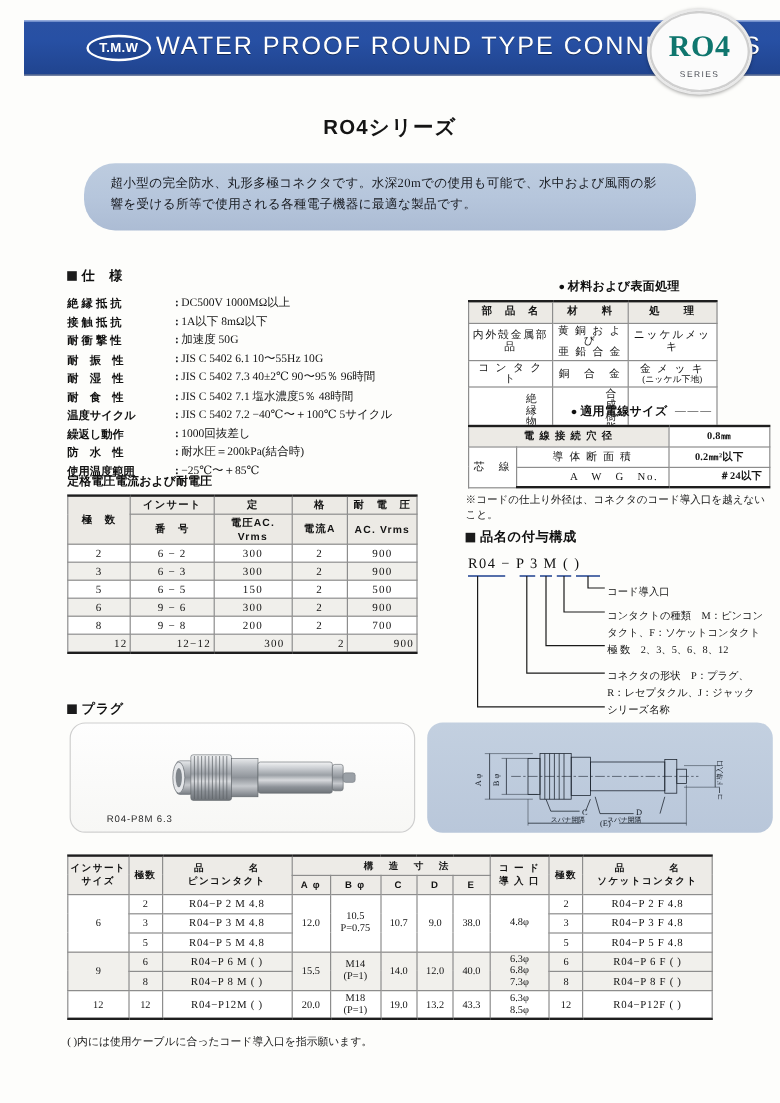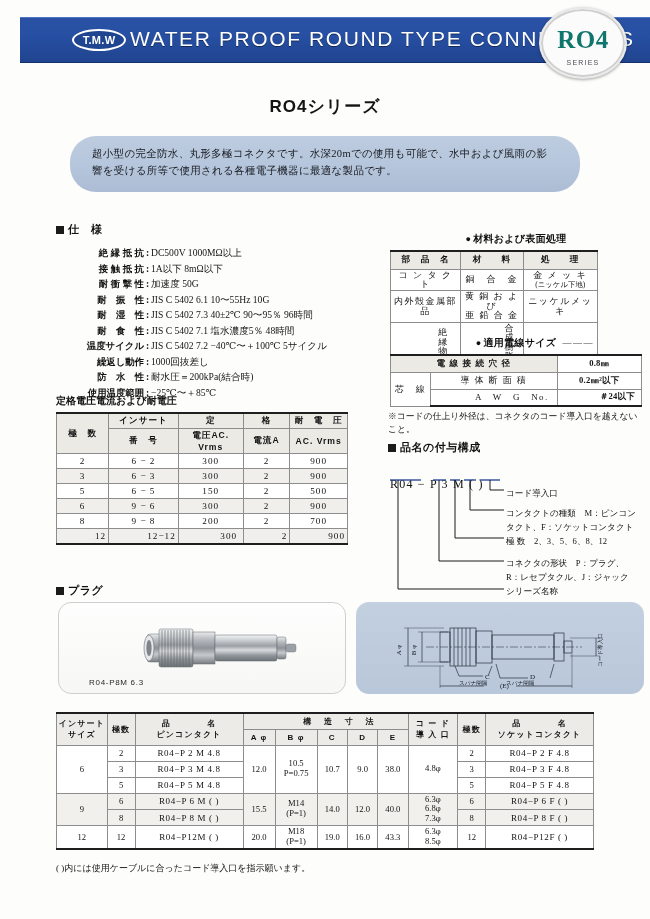--- a/index.html
+++ b/index.html
@@ -100,21 +100,21 @@
   
   .spec-block { position:absolute; left:56px; top:222px; width:290px; }
   .spec-list { margin:8px 0 0 0; }
   .spec-row { display:flex; font-size:9.6px; line-height:1.62; white-space:nowrap; }
   .spec-label {
     width:88px; flex:0 0 88px;
     font-family:"Liberation Sans","DejaVu Sans",sans-serif;
     font-weight:bold; font-size:9.4px; color:#111;
     display:flex; justify-content:space-between;
   }
-  .spec-label.tight { letter-spacing:0; display:block;text-align:right; }
+  .spec-label.tight { letter-spacing:0; display:block; }
   .spec-colon { width:7px; flex:0 0 7px; text-align:center; font-weight:bold; }
   .spec-val { flex:1; font-family:"Liberation Serif","DejaVu Serif",serif; color:#141414; }
 
   
   table.dt {
     border-collapse: collapse;
     font-size:9.2px;
     font-family:"Liberation Serif","DejaVu Serif",serif;
     color:#131313;
     background:#fff;
@@ -152,21 +152,21 @@
   table.wire td { height:17px; font-size:9px; letter-spacing:1.4px; }
   table.wire td.val { letter-spacing:.2px; font-weight:bold; font-size:8.6px; }
   .wire-note {
     position:absolute; left:388px; top:410px; width:258px;
     font-size:8.8px; line-height:1.45; color:#141414;
   }
 
   
   .pn-block { position:absolute; left:388px; top:440px; width:258px; }
   .pn-code {
-    margin-top:22px; font-size:12px; letter-spacing:1.2px;
+    margin-top:7px; font-size:12px; letter-spacing:1.2px;
     font-family:"Liberation Serif","DejaVu Serif",serif; color:#111;
     padding-left:2px;
   }
   .pn-svg { position:absolute; left:388px; top:458px; }
   .pn-legend { position:absolute; left:0; top:0; }
   .pn-item { position:absolute; font-size:8.6px; line-height:1.42; color:#131313; white-space:nowrap; }
 
   
   .plug-head { position:absolute; left:56px; top:583px; }
   .photo-box {
@@ -357,28 +357,28 @@
 <div class="mat-block">
   <div class="dot-head">材料および表面処理</div>
   <table class="dt mat">
     <tbody id="mat-body">
         <tr>
           <td class="hd top-thick">部　品　名</td>
           <td class="hd top-thick">材　　料</td>
           <td class="hd top-thick">処　　理</td>
         </tr>
         <tr>
+          <td class="two">内外殻金属部品</td>
+          <td class="two">黄 銅 お よ び<br>亜 鉛 合 金</td>
+          <td class="two">ニッケルメッキ</td>
+        </tr>
+        <tr>
           <td class="two">コ ン タ ク ト</td>
           <td class="two">銅　合　金</td>
           <td class="two">金 メ ッ キ<span class="sm">(ニッケル下地)</span></td>
-        </tr>
-        <tr>
-          <td class="two">内外殻金属部品</td>
-          <td class="two">黄 銅 お よ び<br>亜 鉛 合 金</td>
-          <td class="two">ニッケルメッキ</td>
         </tr>
         <tr>
           <td class="two bot-thick">絶　縁　物</td>
           <td class="two bot-thick">合 成 樹 脂</td>
           <td class="two bot-thick">―――</td>
         </tr>
       </tbody>
   </table>
 </div>
 
@@ -605,21 +605,21 @@
           <td>8</td>
           <td class="pname">R04−P 8 F (  )</td>
         </tr>
         <tr>
           <td class=" bot-thick" rowspan="1">12</td>
           <td class=" bot-thick">12</td>
           <td class="pname bot-thick">R04−P12M (  )</td>
           <td class=" bot-thick" rowspan="1">20.0</td>
           <td class="multi bot-thick" rowspan="1">M18<br>(P=1)</td>
           <td class=" bot-thick" rowspan="1">19.0</td>
-          <td class=" bot-thick" rowspan="1">16.0</td>
+          <td class=" bot-thick" rowspan="1">13.2</td>
           <td class=" bot-thick" rowspan="1">43.3</td>
           <td class="multi bot-thick" rowspan="1">6.3φ<br>8.5φ</td>
           <td class=" bot-thick">12</td>
           <td class="pname bot-thick">R04−P12F (  )</td>
         </tr>
       </tbody>
   </table>
 </div>
 
 <div class="foot-note">(  )内には使用ケーブルに合ったコード導入口を指示願います。</div>

